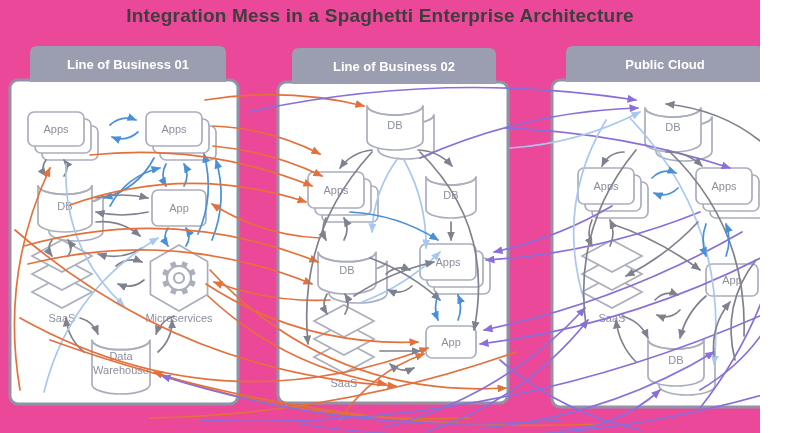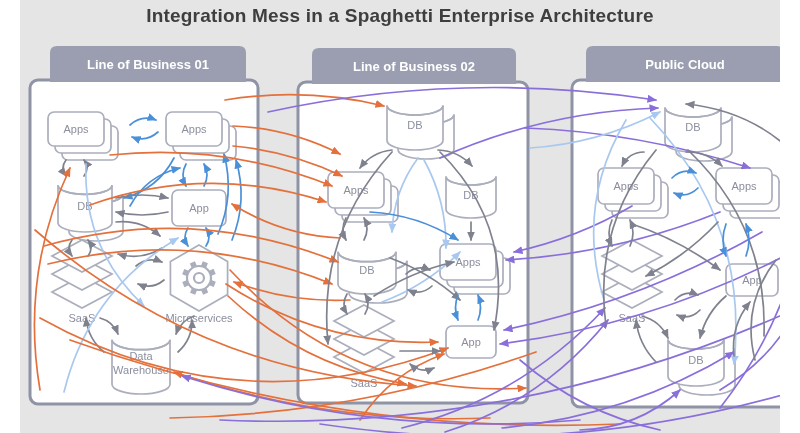--- a/index.html
+++ b/index.html
@@ -1,17 +1,17 @@
 <!DOCTYPE html>
 <html><head>
 <meta charset="utf-8">
 <style>
   html,body{margin:0;padding:0;background:#ffffff;}
-  .canvas{position:relative;width:760px;height:433px;background:#e5e5e5;overflow:hidden;
-          font-family:"Liberation Sans",sans-serif;margin-left:20px;}
+  .canvas{position:relative;width:760px;height:433px;background:#ec4899;overflow:hidden;
+          font-family:"Liberation Sans",sans-serif;}
   .page-title{position:absolute;top:5px;left:0;width:100%;text-align:center;
               font-size:19px;font-weight:bold;color:#3e3e3e;letter-spacing:.2px;}
   svg{position:absolute;top:0;left:0;font-family:"Liberation Sans",sans-serif;}
   svg text{user-select:none;}
 </style>
 </head>
 <body>
 
 <div class="canvas">
   <div class="page-title">Integration Mess in a Spaghetti Enterprise Architecture</div>

